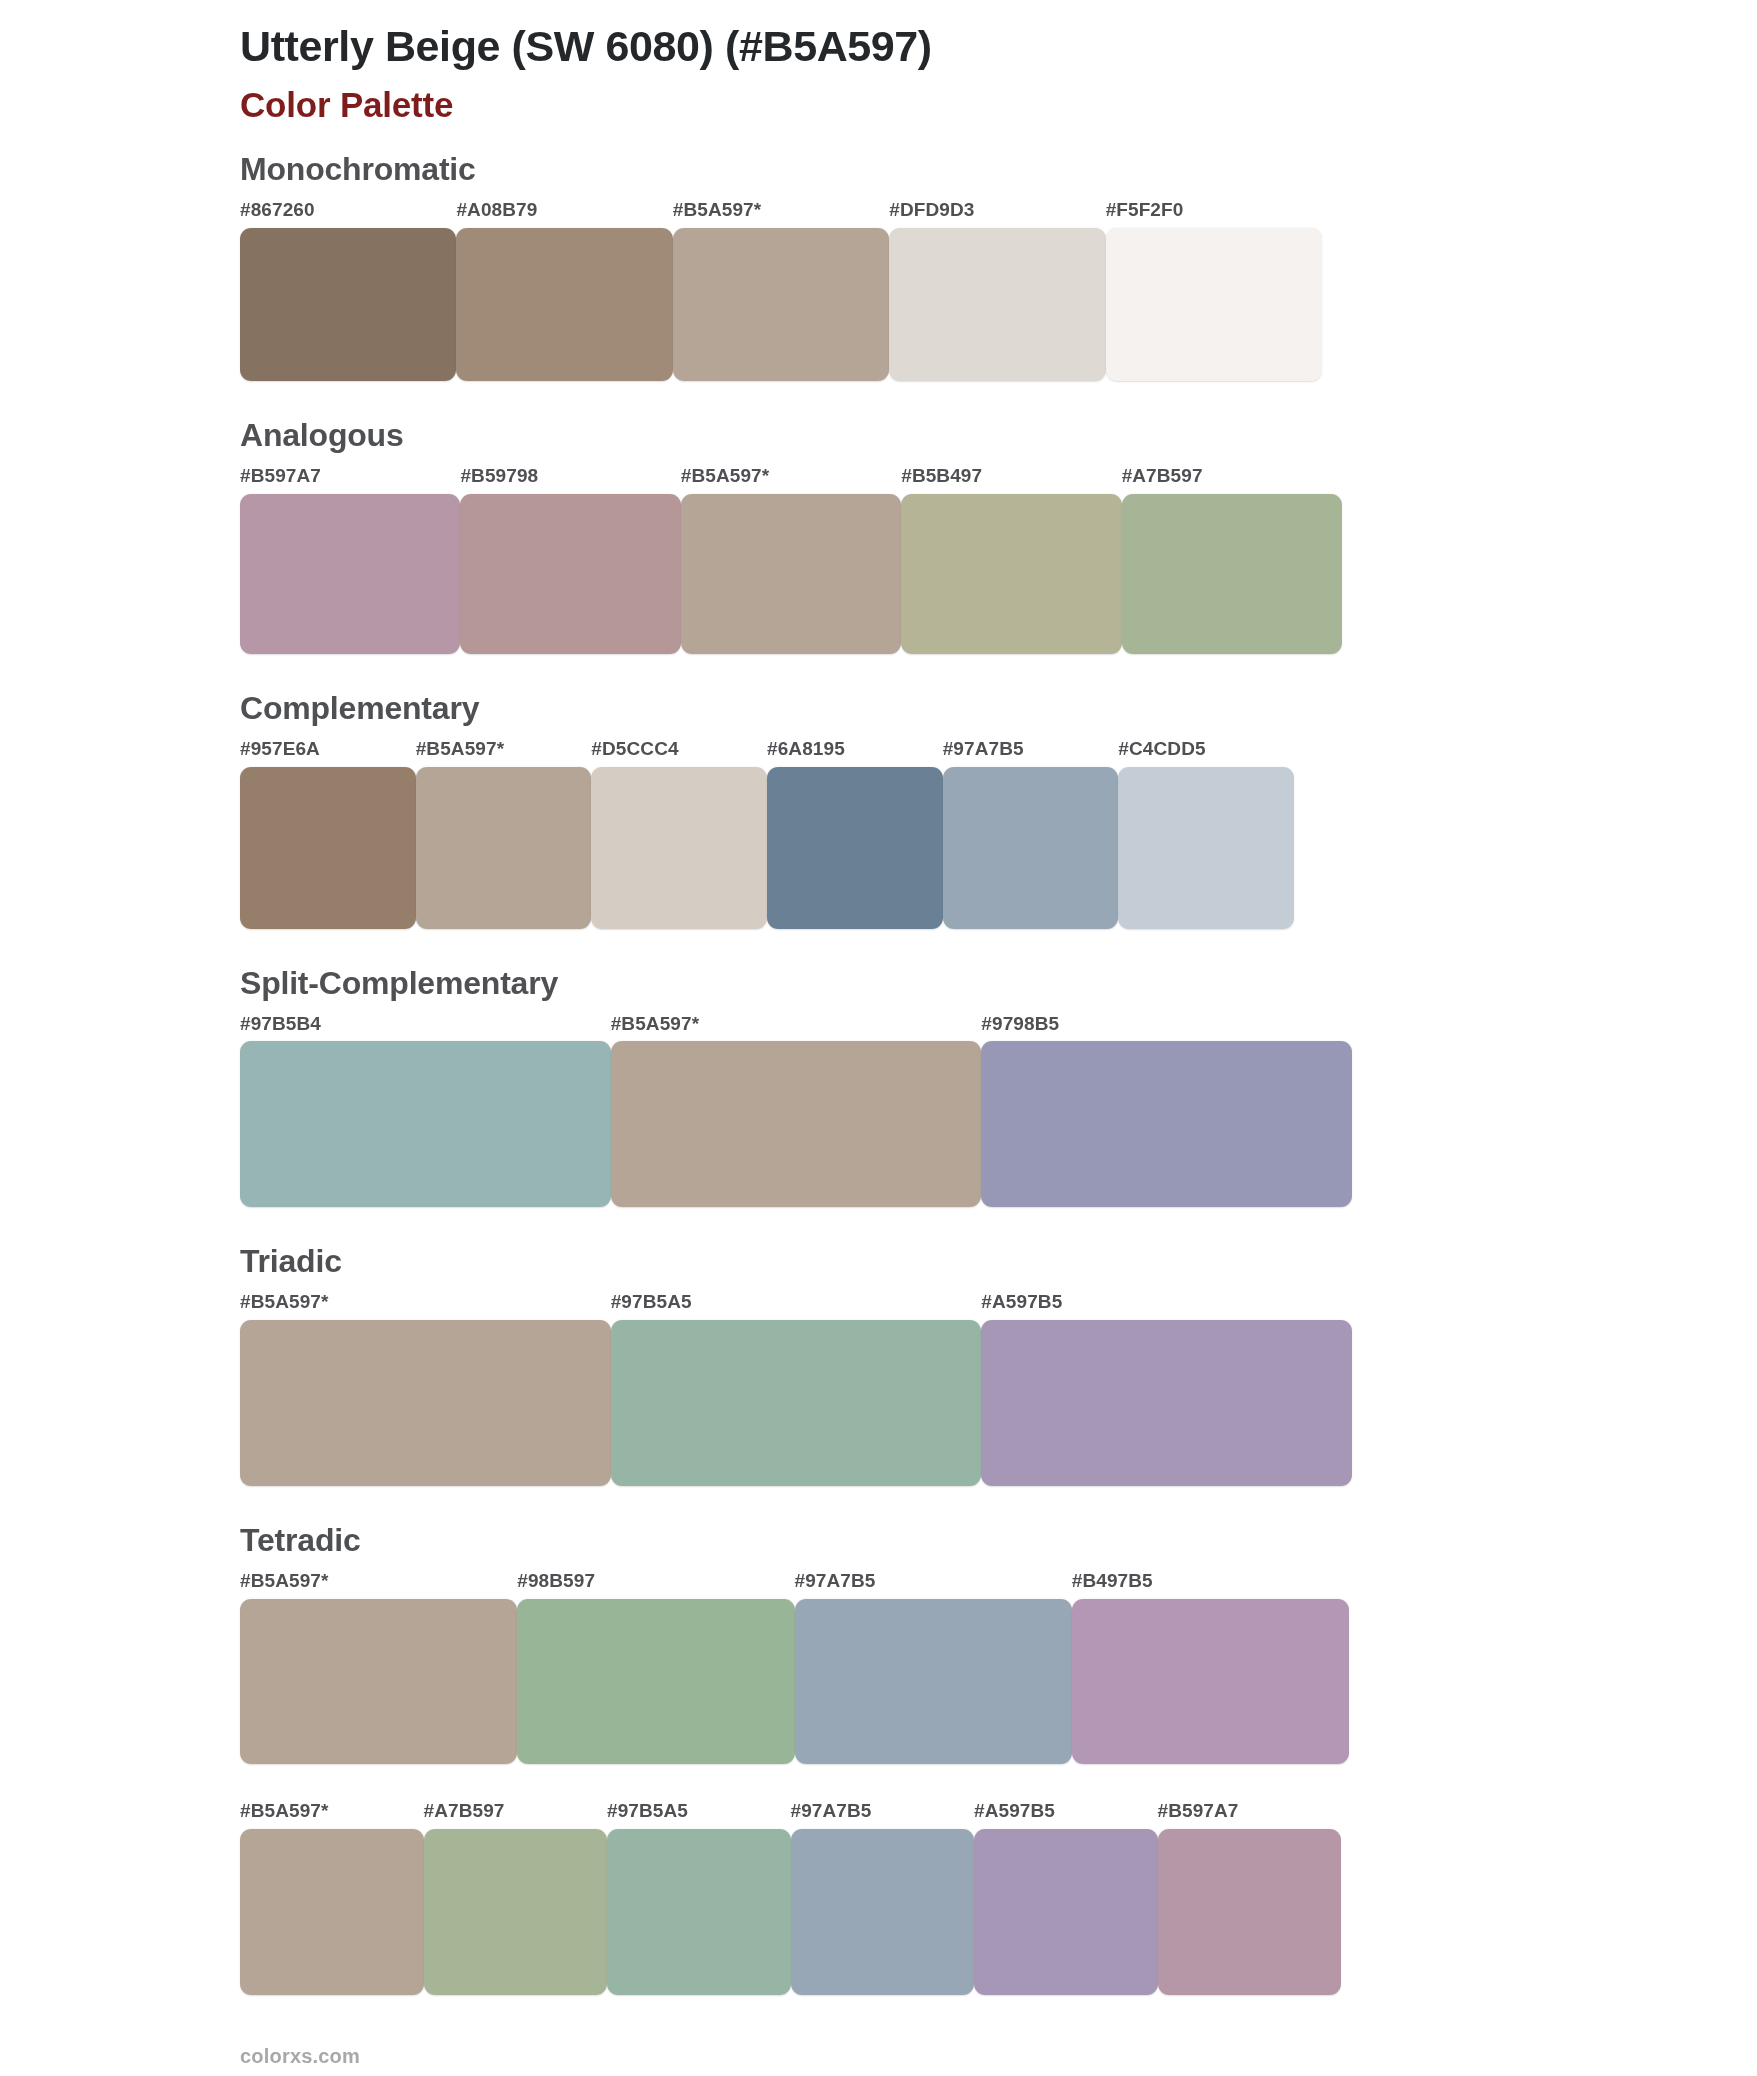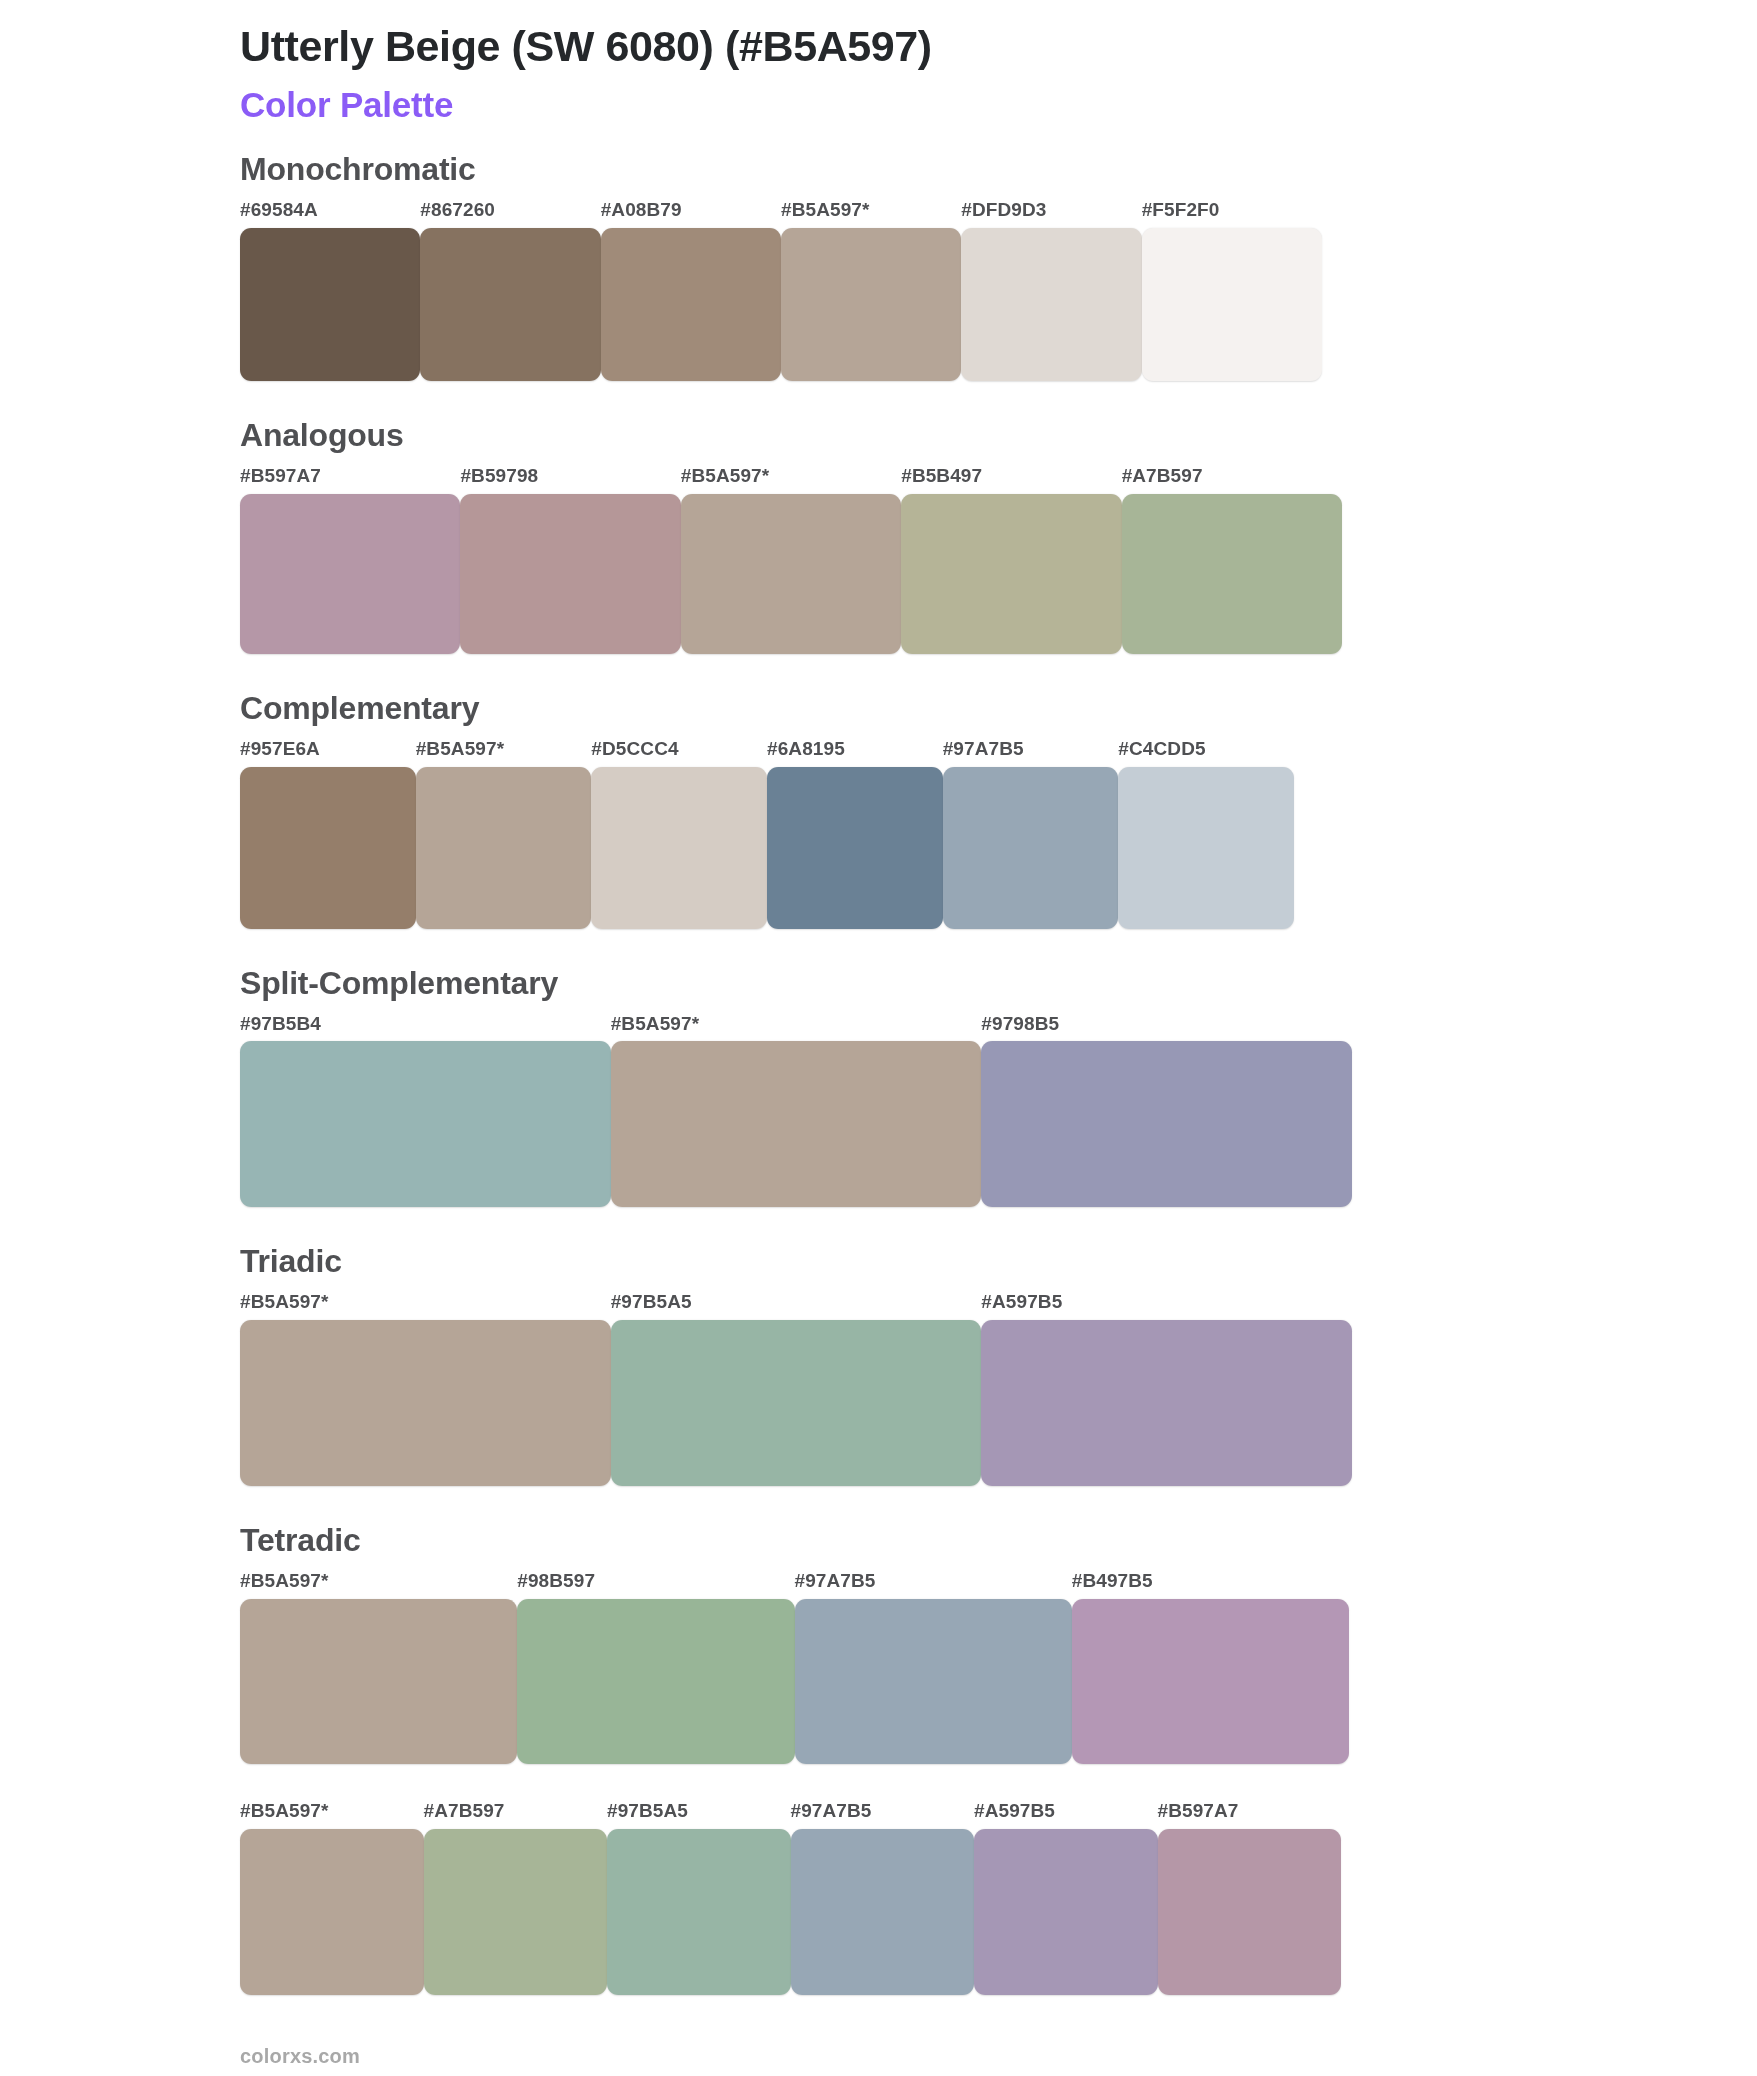--- a/index.html
+++ b/index.html
@@ -36,21 +36,21 @@
     color: #25282b;
     letter-spacing: -0.4px;
     margin: 0;
     padding-top: 22.4px;
     line-height: 1.12;
     white-space: nowrap;
   }
   .subtitle {
     font-size: 35px;
     font-weight: bold;
-    color: #8b5cf6;
+    color: #7f1d1d;
     letter-spacing: -0.2px;
     margin: 0;
     padding-top: 14.4px;
     line-height: 1.15;
   }
 
   
   .section {
     margin-top: 37px;
   }
@@ -120,24 +120,20 @@
 
     <h1 class="title">Utterly Beige (SW 6080) (#B5A597)</h1>
 
     <h2 class="subtitle">Color Palette</h2>
 
     <div id="sections-container">
         <div class="section">
           <div class="section-title">Monochromatic</div>
           <div class="swatch-row h-mono" style="width: 1082px;">
             <div class="swatch" style="flex: 1 1 0px;">
-              <div class="swatch-label">#69584A</div>
-              <div class="swatch-chip" style="background: rgb(105, 88, 74);"></div>
-            </div>
-            <div class="swatch" style="flex: 1 1 0px;">
               <div class="swatch-label">#867260</div>
               <div class="swatch-chip" style="background: rgb(134, 114, 96);"></div>
             </div>
             <div class="swatch" style="flex: 1 1 0px;">
               <div class="swatch-label">#A08B79</div>
               <div class="swatch-chip" style="background: rgb(160, 139, 121);"></div>
             </div>
             <div class="swatch" style="flex: 1 1 0px;">
               <div class="swatch-label">#B5A597*</div>
               <div class="swatch-chip" style="background: rgb(181, 165, 151);"></div>

